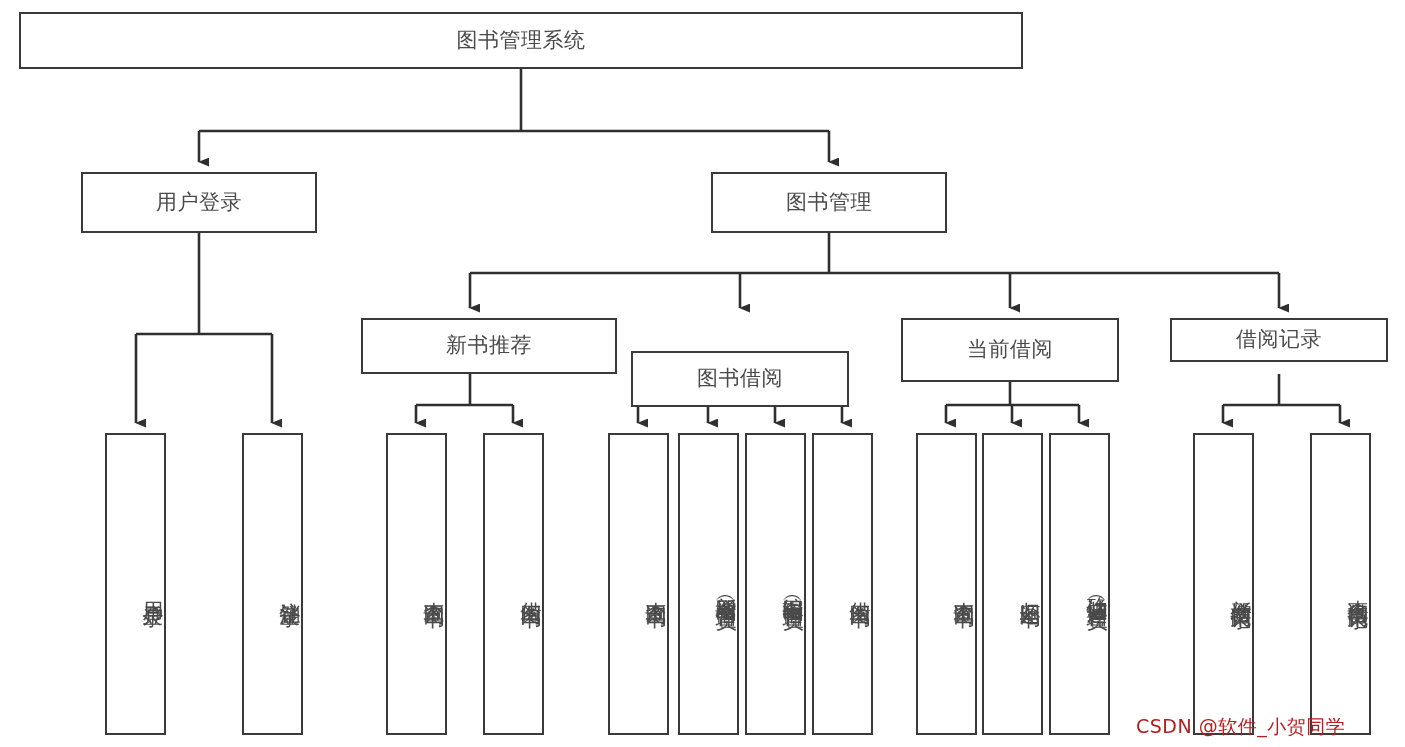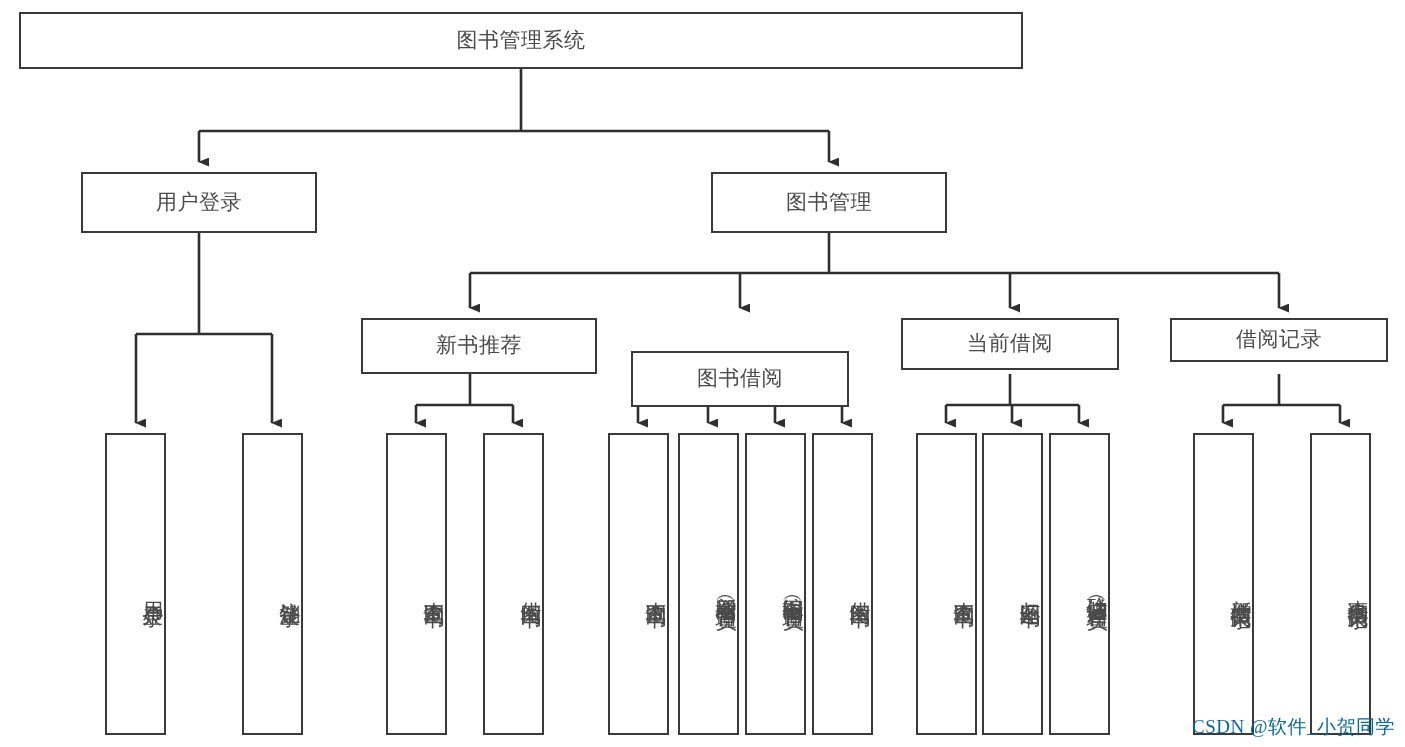--- a/index.html
+++ b/index.html
@@ -128,27 +128,27 @@
     <span class="node-label">图书管理系统</span>
   </div>
 
   <div class="node h" style="left: 81px; top: 172px; width: 236px; height: 61px; border-color: rgb(58, 58, 58); background: rgb(255, 255, 255); color: rgb(74, 74, 74);">
     <span class="node-label">用户登录</span>
   </div>
   <div class="node h" style="left: 711px; top: 172px; width: 236px; height: 61px; border-color: rgb(58, 58, 58); background: rgb(255, 255, 255); color: rgb(74, 74, 74); justify-content: center;">
     <span class="node-label">图书管理</span>
   </div>
 
-  <div class="node h" style="left: 361px; top: 318px; width: 236px; height: 56px; border-color: rgb(58, 58, 58); background: rgb(255, 255, 255); color: rgb(74, 74, 74);">
+  <div class="node h" style="left: 361px; top: 318px; width: 256px; height: 56px; border-color: rgb(58, 58, 58); background: rgb(255, 255, 255); color: rgb(74, 74, 74);">
     <span class="node-label">新书推荐</span>
   </div>
   <div class="node h" style="left: 631px; top: 318px; width: 218px; height: 56px; border-color: rgb(58, 58, 58); background: rgb(255, 255, 255); color: rgb(74, 74, 74); margin-top: 33px;">
     <span class="node-label">图书借阅</span>
   </div>
-  <div class="node h" style="left: 901px; top: 318px; width: 218px; height: 52px; border-color: rgb(58, 58, 58); background: rgb(255, 255, 255); color: rgb(74, 74, 74);">
+  <div class="node h" style="left: 901px; top: 318px; width: 218px; height: 64px; border-color: rgb(58, 58, 58); background: rgb(255, 255, 255); color: rgb(74, 74, 74);">
     <span class="node-label">当前借阅</span>
   </div>
   <div class="node h" style="left: 1170px; top: 318px; width: 218px; height: 44px; border-color: rgb(58, 58, 58); background: rgb(255, 255, 255); color: rgb(74, 74, 74);">
     <span class="node-label">借阅记录</span>
   </div>
 
   <div class="node v" style="left: 105px; top: 433px; width: 61px; height: 302px; border-color: rgb(58, 58, 58); background: rgb(255, 255, 255); color: rgb(74, 74, 74);">
     <span class="node-label">用户登录</span>
   </div>
   <div class="node v" style="left: 242px; top: 433px; width: 61px; height: 302px; border-color: rgb(58, 58, 58); background: rgb(255, 255, 255); color: rgb(74, 74, 74);">
@@ -181,14 +181,14 @@
   <div class="node v" style="left: 1049px; top: 433px; width: 61px; height: 302px; border-color: rgb(58, 58, 58); background: rgb(255, 255, 255); color: rgb(74, 74, 74);">
     <span class="node-label">确认归还（管理员）</span>
   </div>
   <div class="node v" style="left: 1193px; top: 433px; width: 61px; height: 302px; border-color: rgb(58, 58, 58); background: rgb(255, 255, 255); color: rgb(74, 74, 74);">
     <span class="node-label">新增借阅记录</span>
   </div>
   <div class="node v" style="left: 1310px; top: 433px; width: 61px; height: 302px; border-color: rgb(58, 58, 58); background: rgb(255, 255, 255); color: rgb(74, 74, 74);">
     <span class="node-label">查询借阅记录</span>
   </div>
 
-  <div class="watermark" style="left: 1192px; top: 714px; color: #0369a1; font-family: Liberation Serif, serif;">CSDN @软件_小贺同学</div>
+  <div class="watermark" style="left: 1136px; top: 714px; color: #b91c1c;">CSDN @软件_小贺同学</div>
 </div>
 
 </body></html>

